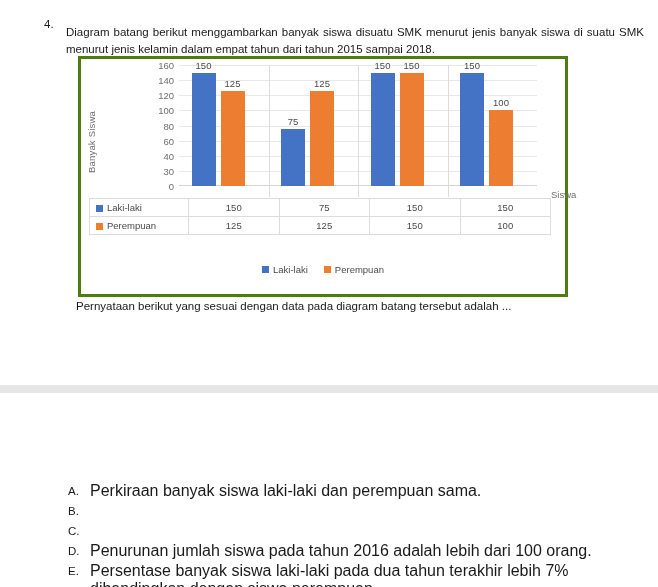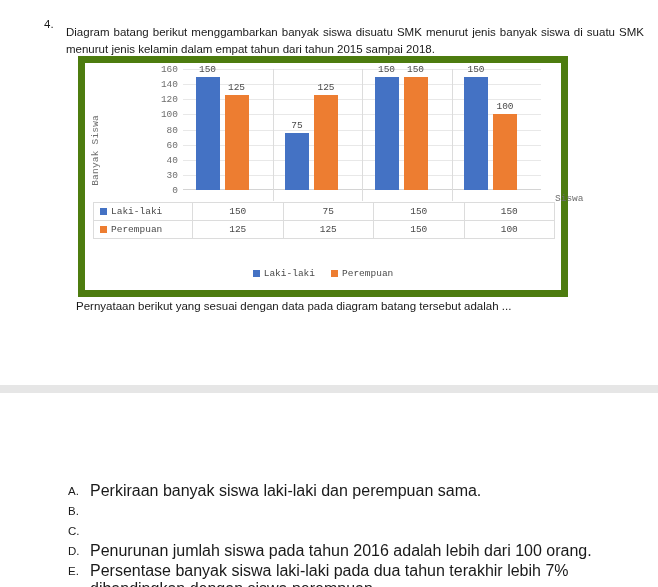--- a/index.html
+++ b/index.html
@@ -15,21 +15,21 @@
 
   
   .stem{position:absolute;left:44px;top:16px;width:600px;}
   .stem-row{display:flex;align-items:flex-start;}
   .stem-num{width:22px;flex:0 0 22px;font-size:11.5px;line-height:17px;}
   .stem-text{font-size:11.5px;line-height:17px;text-align:justify;margin-top:8px;}
 
   
   .chart-box{
     position:absolute;left:78px;top:56px;width:490px;height:241px;
-    border:7px solid #4d7c0f;background:#fff;box-sizing:border-box;font-family:Liberation Mono, monospace;
+    border:3px solid #4d7c0f;background:#fff;box-sizing:border-box;
   }
   .chart-inner{position:absolute;inset:0;}
 
   .ylabel{
     position:absolute;left:5px;top:52px;
     writing-mode:vertical-rl;transform:rotate(180deg);
     font-size:9.5px;color:#6e6e6e;letter-spacing:.2px;
   }
 
   

